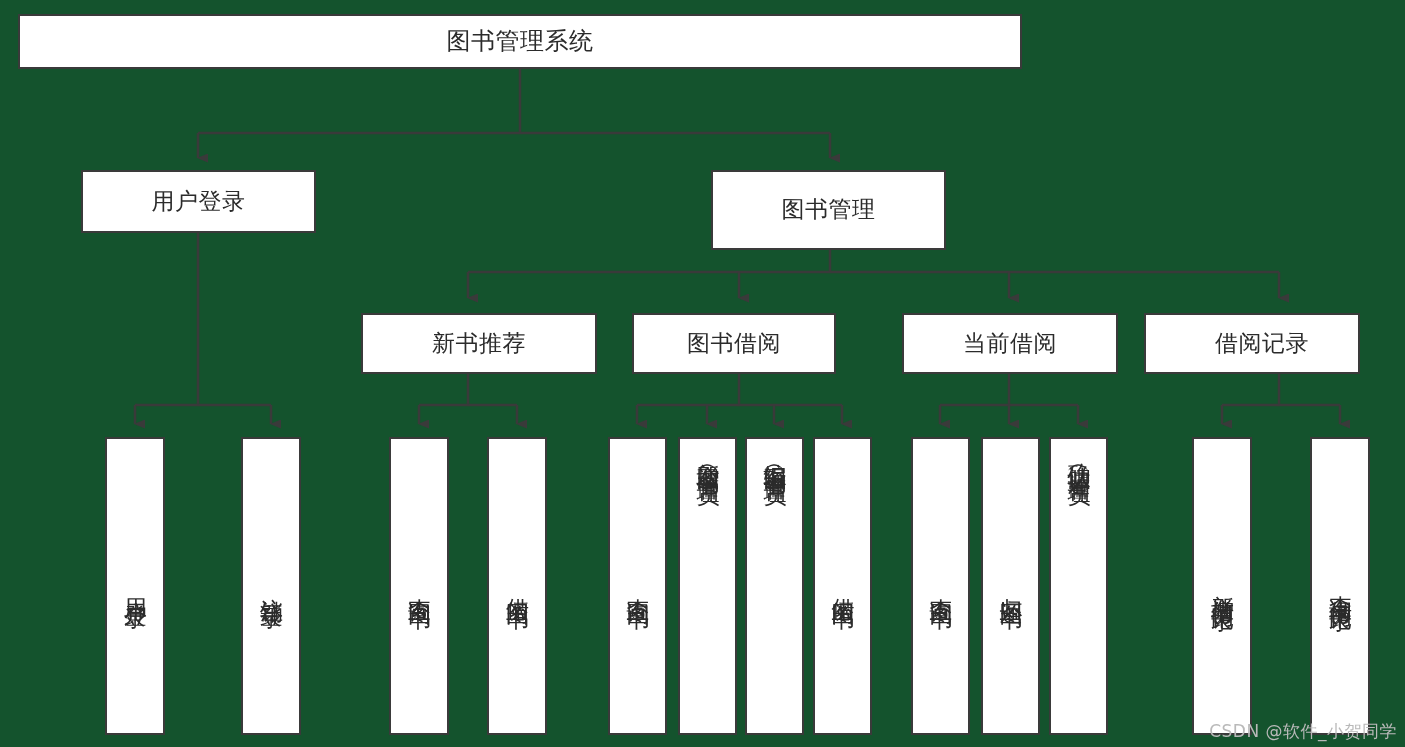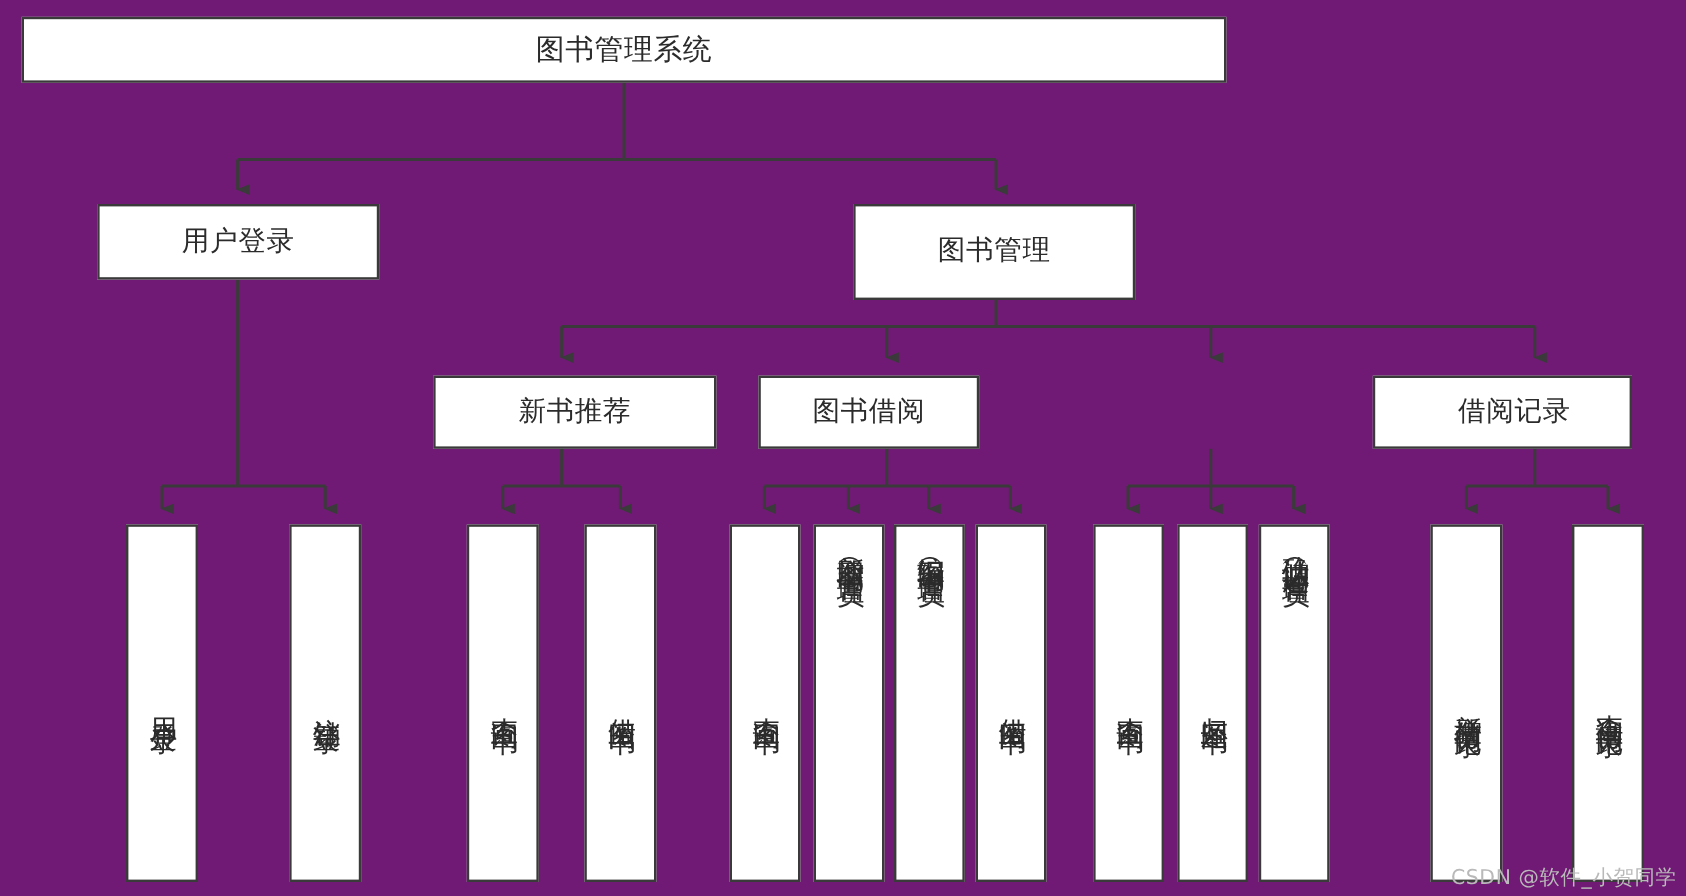--- a/index.html
+++ b/index.html
@@ -8,21 +8,21 @@
     padding: 0;
     background: #ffffff;
   }
   body {
     font-family: "DejaVu Sans", "Liberation Sans", sans-serif;
   }
   #diagram-root {
     position: relative;
     width: 1405px;
     height: 747px;
-    background: #701a75;
+    background: #14532d;
     overflow: hidden;
     text-decoration: underline;
   }
   #edge-layer {
     position: absolute;
     left: 0;
     top: 0;
     width: 1405px;
     height: 747px;
     pointer-events: none;
@@ -147,24 +147,27 @@
   </div>
 
   <div class="node horiz" style="left:711px; top:170px; width:235px; height:80px;">
     <span class="node-label">图书管理</span>
   </div>
 
   <div class="node horiz" style="left:361px; top:313px; width:236px; height:61px;">
     <span class="node-label">新书推荐</span>
   </div>
 
-  <div class="node horiz" style="left:632px; top:313px; width:184px; height:61px;">
+  <div class="node horiz" style="left:632px; top:313px; width:204px; height:61px;">
     <span class="node-label">图书借阅</span>
   </div>
 
+  <div class="node horiz" style="left:902px; top:313px; width:216px; height:61px;">
+    <span class="node-label">当前借阅</span>
+  </div>
 
   <div class="node horiz" style="left:1144px; top:313px; width:216px; height:61px;padding-left:20px;">
     <span class="node-label">借阅记录</span>
   </div>
 
   <div class="node vert centered" style="left:105px; top:437px; width:60px; height:298px;">
     <span class="node-label">用户登录</span>
   </div>
 
   <div class="node vert centered" style="left:241px; top:437px; width:60px; height:298px;">

